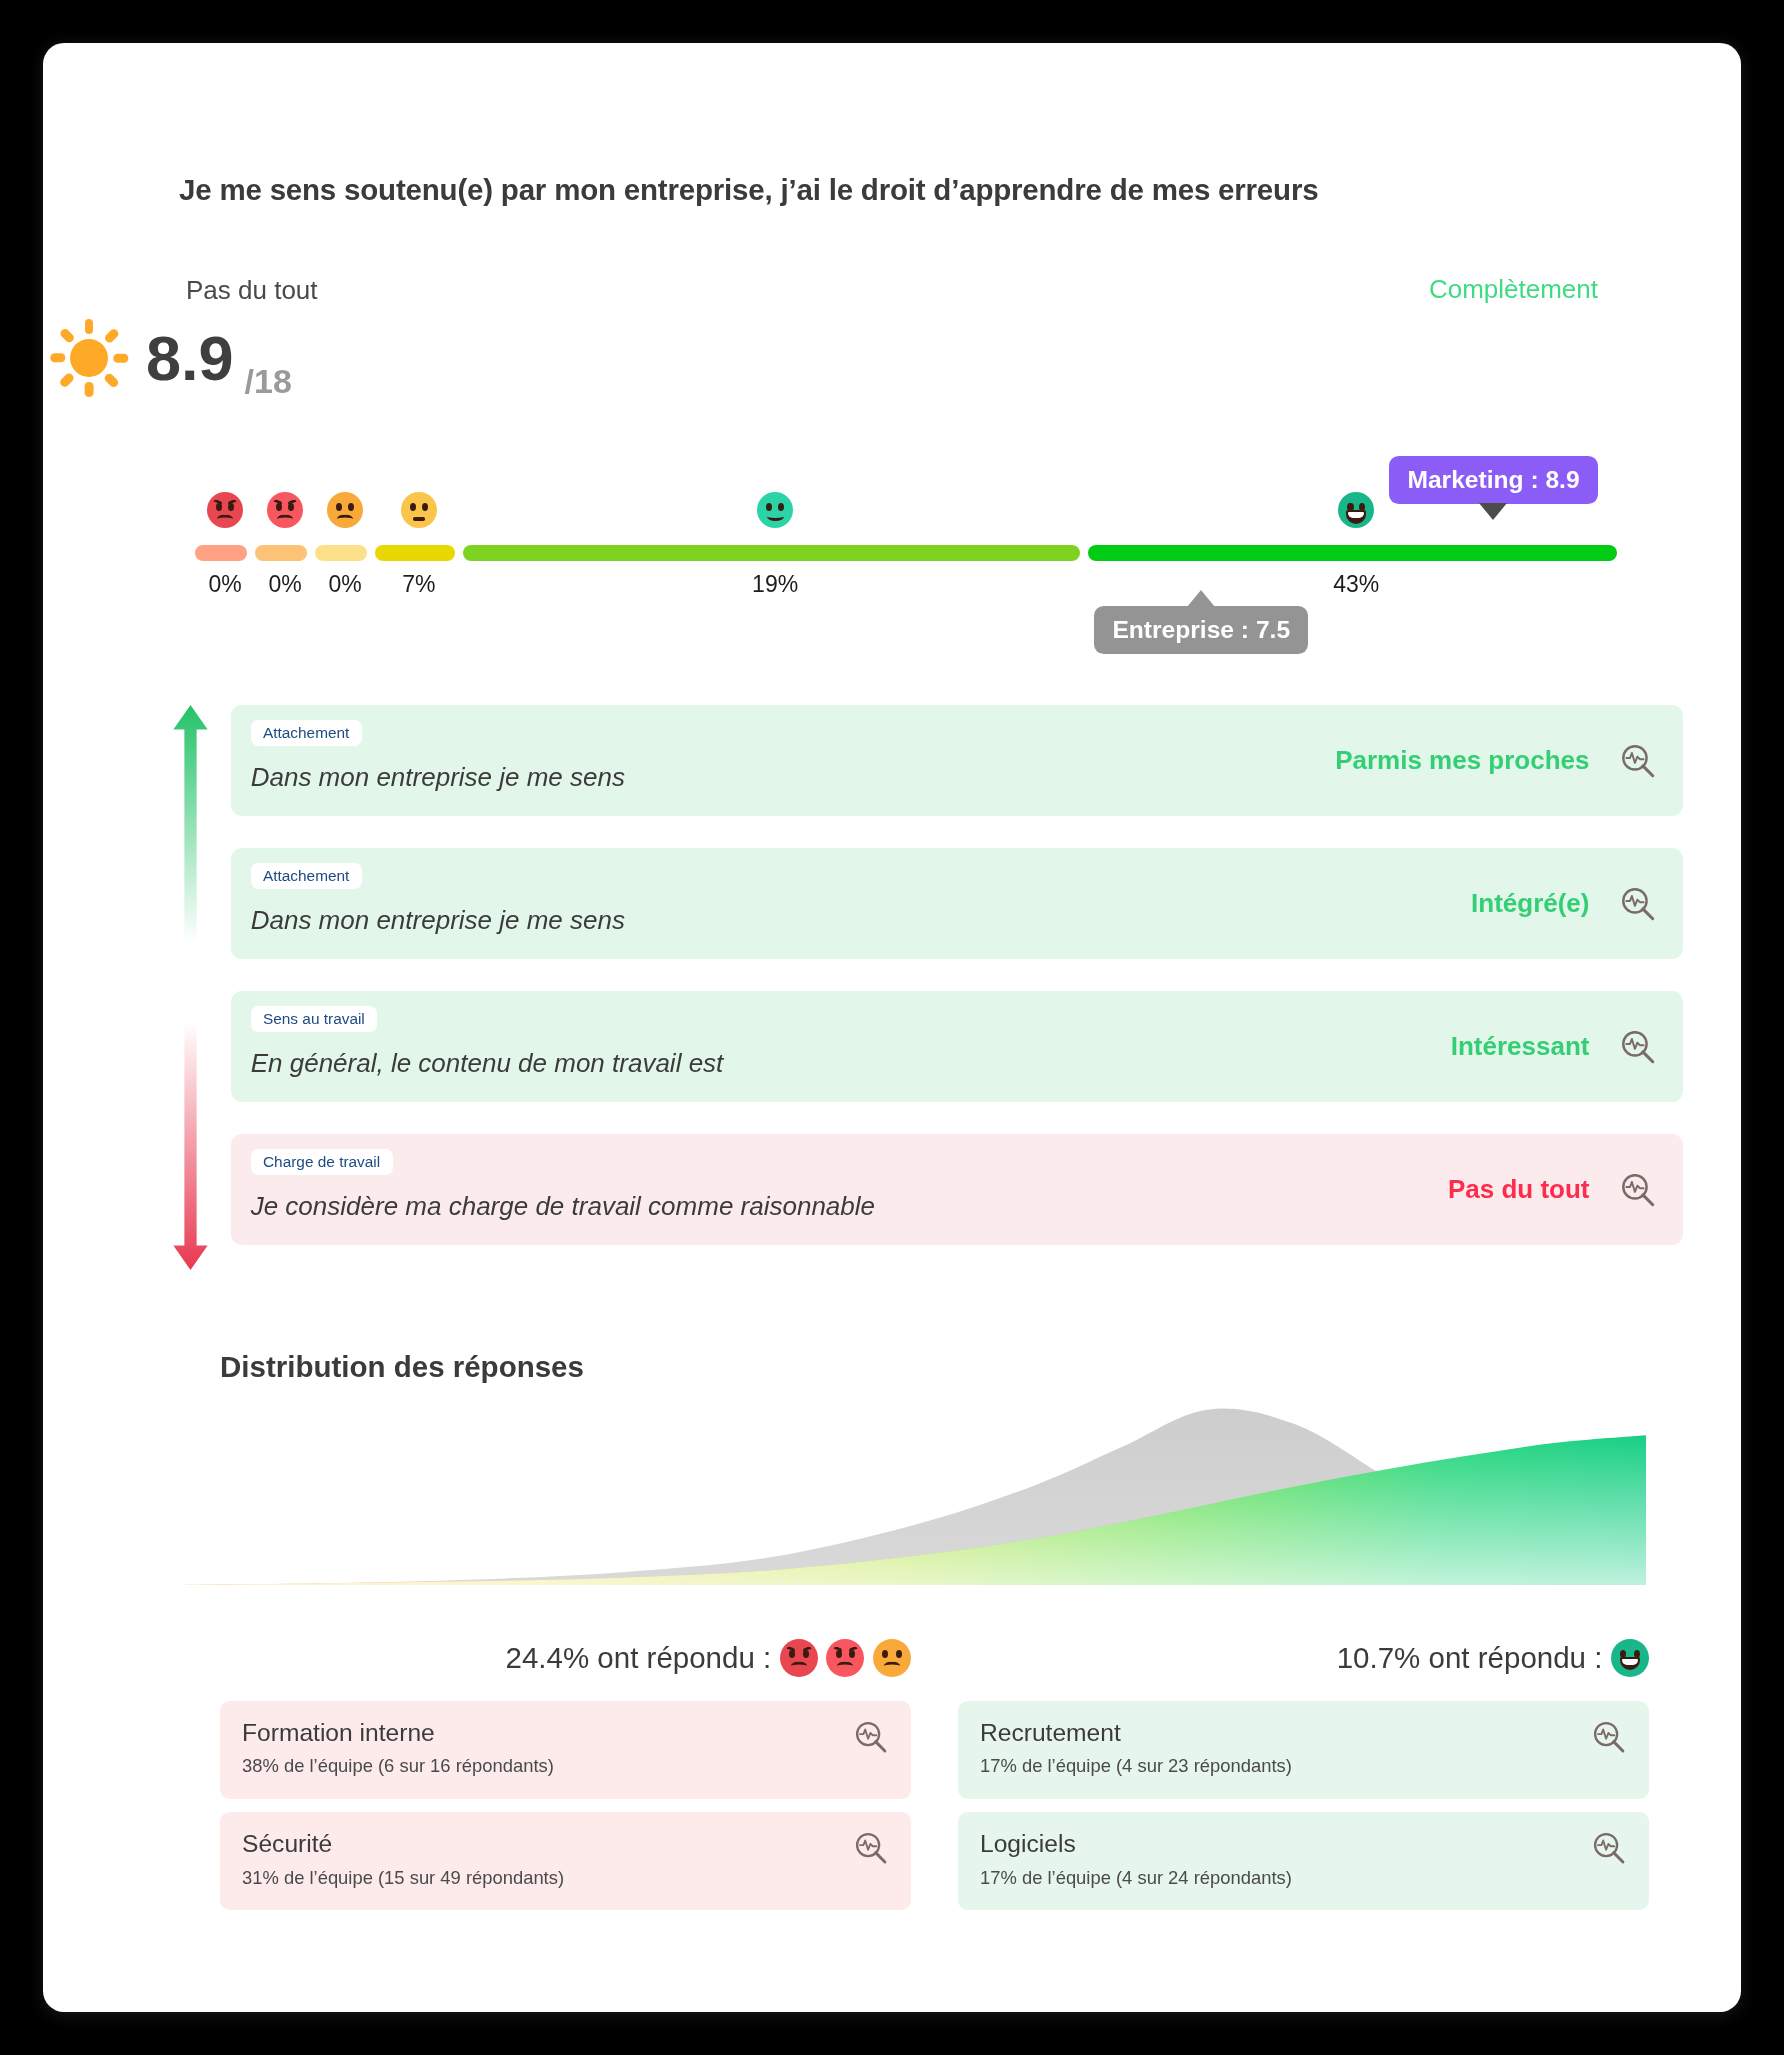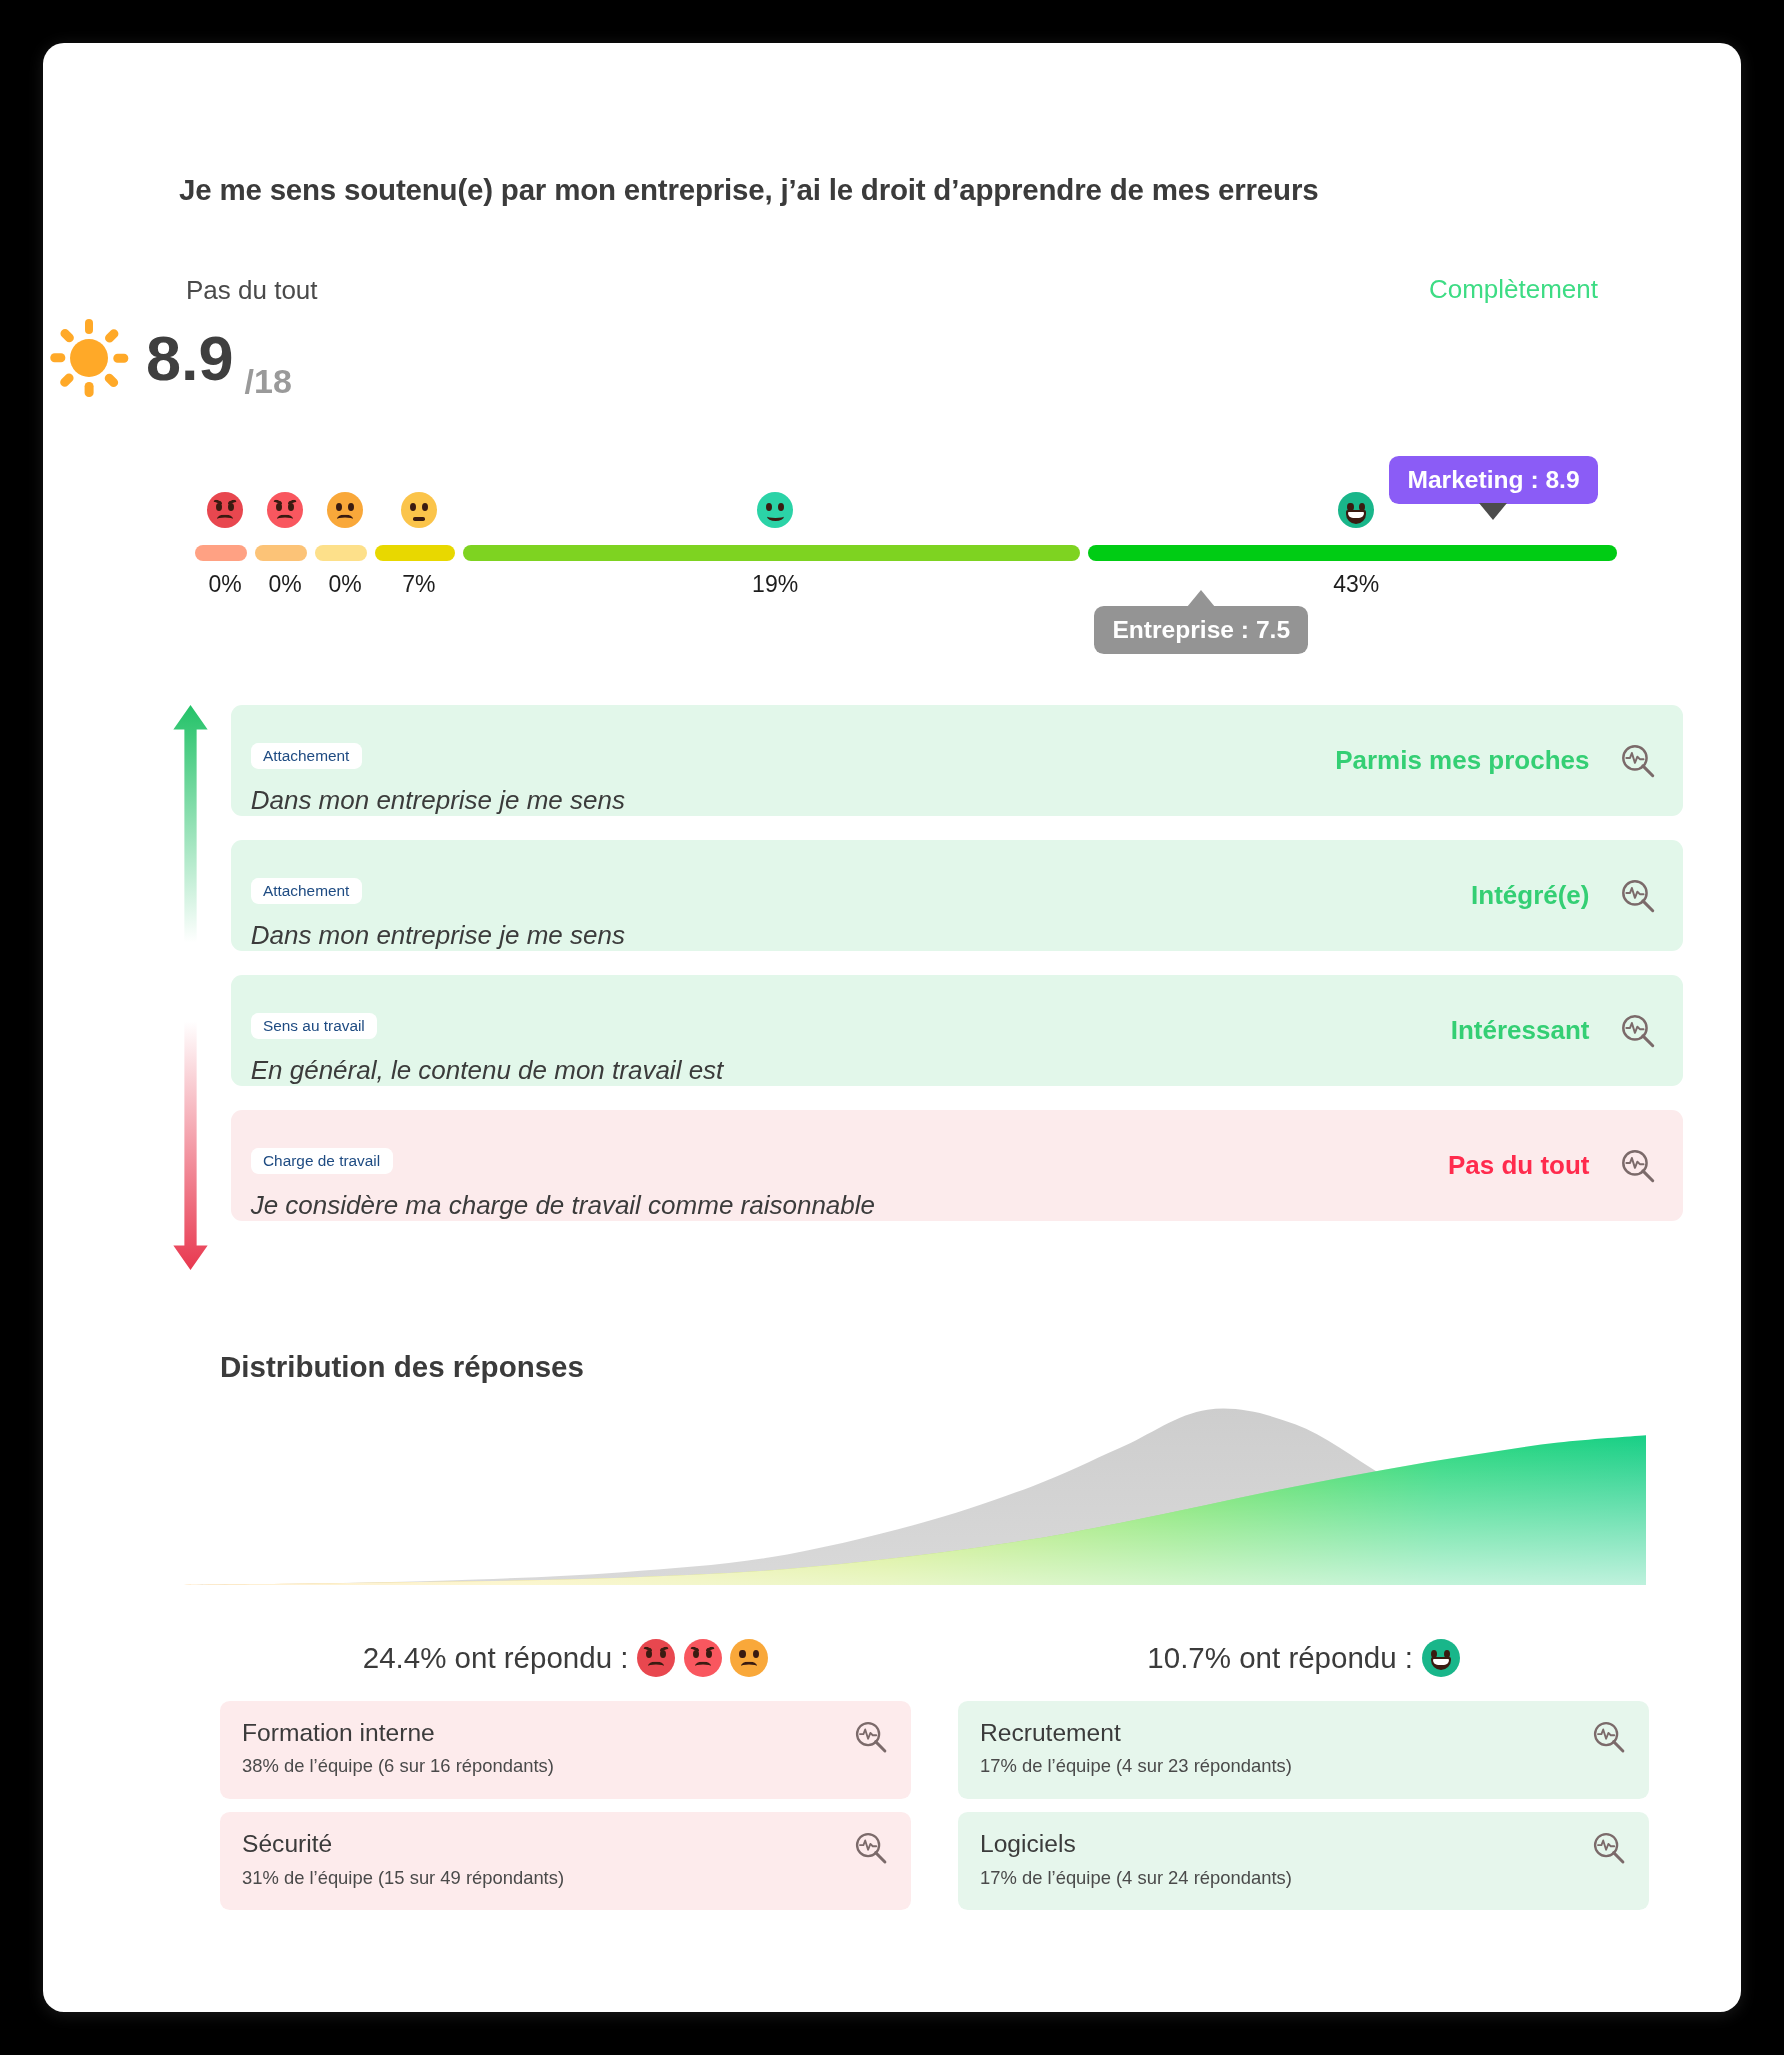--- a/index.html
+++ b/index.html
@@ -142,22 +142,22 @@
   
   .insights { position: absolute; left: 123px; top: 662px; width: 1518px; }
   .arrow-col { position: absolute; left: 0; top: 0; width: 49px; height: 565px; }
   .arrow-svg { width: 49px; height: 565px; display: block; }
 
   .ins-list { position: absolute; left: 65px; top: 0; width: 1452px; }
   .ins-card {
     position: relative;
     height: 111px;
     border-radius: 11px;
-    margin-bottom: 24px;
-    display: flex; align-items: flex-end;
+    margin-bottom: 32px;
+    display: flex; align-items: flex-start;
   }
   .ins-card.good { background: #e2f7ea; }
   .ins-card.bad  { background: #fcebec; }
   .ins-left { position: relative; padding: 14.7px 0 0 19.7px; flex: 1; }
   .badge {
     display: inline-block;
     background: #ffffff; color: #1e4b82;
     font-size: 15.4px;
     padding: 5.5px 12.3px; border-radius: 7.4px;
     line-height: 1;
@@ -188,21 +188,21 @@
     width: 1462px; height: 190px;
   }
   .dist-chart svg { display: block; width: 100%; height: 100%; }
 
   
   .cols { position: absolute; left: 0; top: 1585px; width: 1784px; }
   .col { position: absolute; top: 0; }
   .col.left { left: 177px; width: 691px; }
   .col.right { left: 915px; width: 691px; }
   .col-head {
-    display: flex; align-items: center; justify-content: center;
+    display: flex; align-items: center; justify-content: flex-end;
     gap: 8.6px; height: 59px;
     font-size: 29.5px; color: #3b3b3b;
   }
   .col-head .emo { position: relative; transform: none; width: 38px; height: 38px; flex: 0 0 auto; }
   .bd-card {
     position: relative;
     border-radius: 9.8px;
     padding: 18.4px 22px 19.7px 22px;
     margin-top: 13.5px;
     display: flex; align-items: flex-start;

